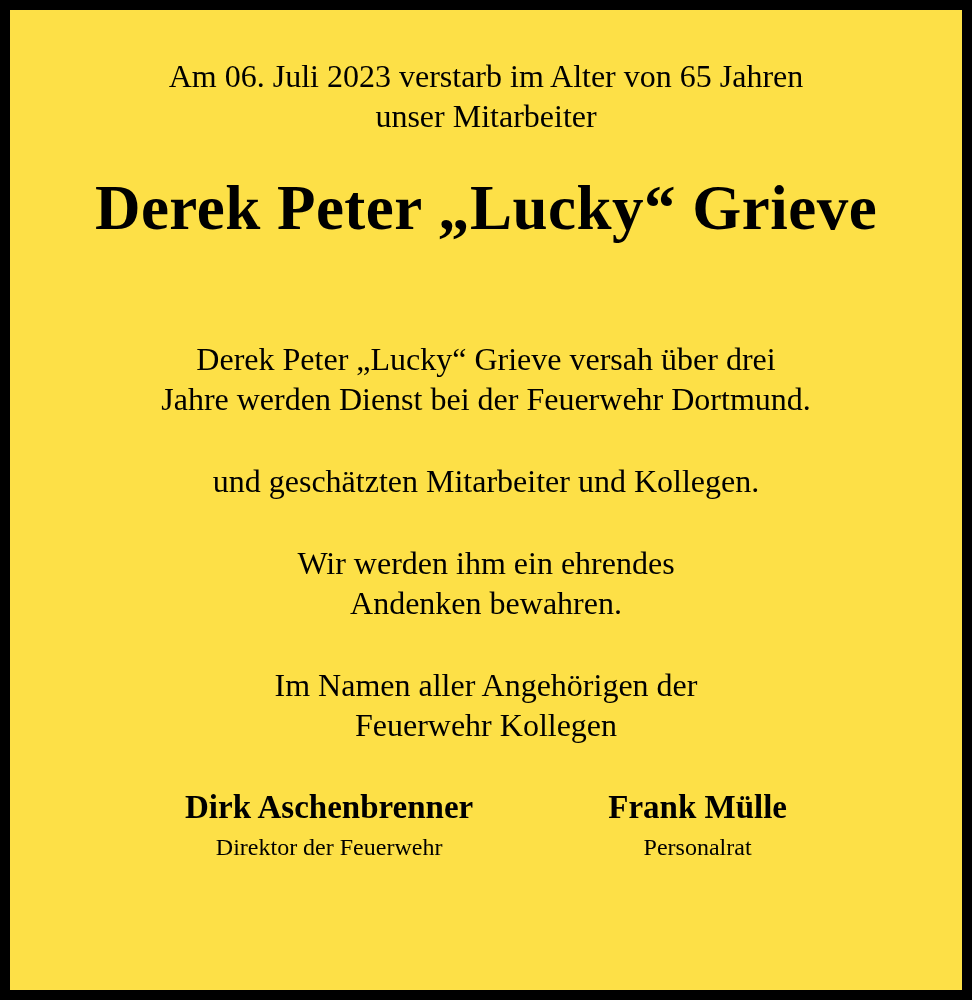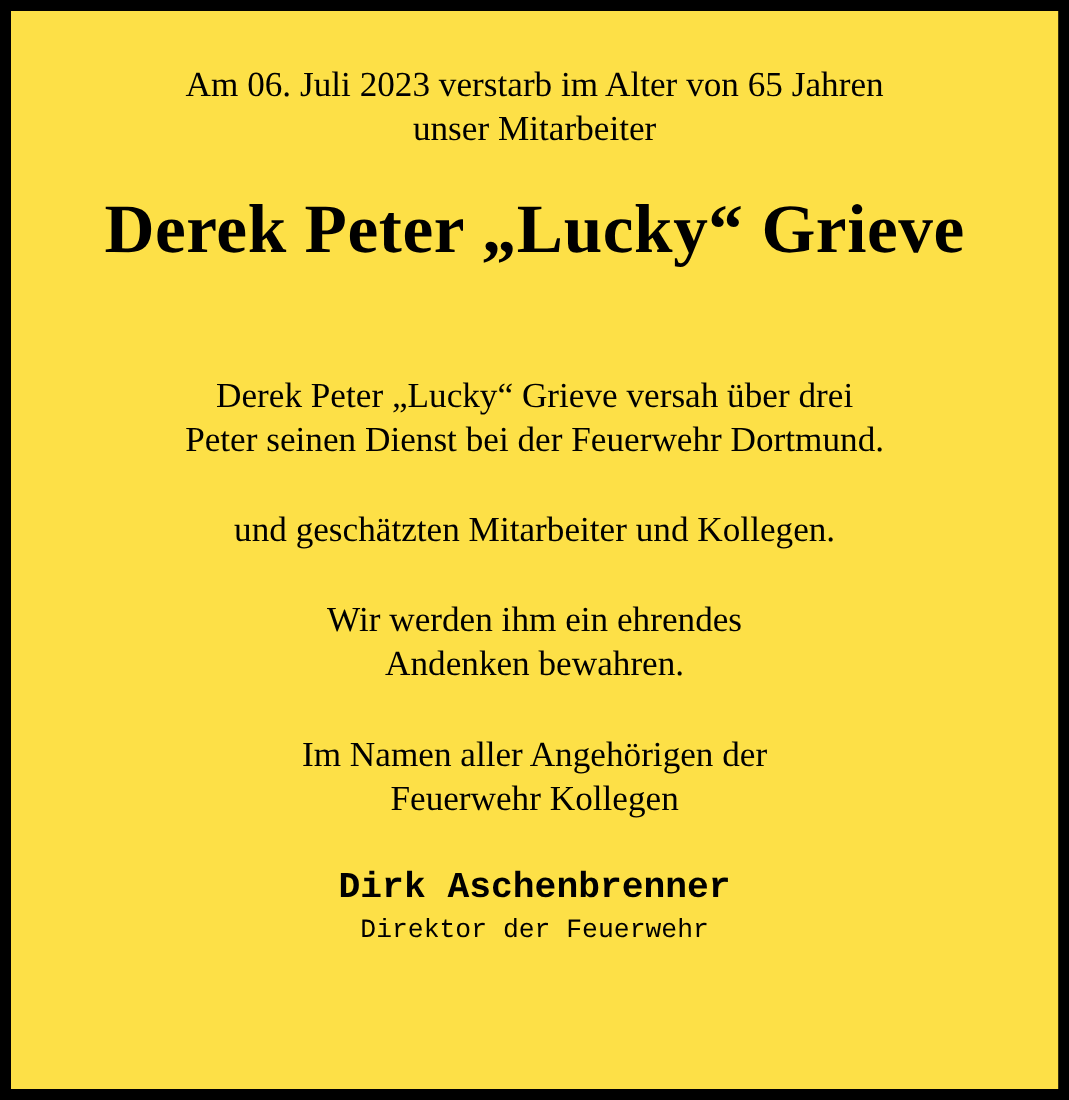--- a/index.html
+++ b/index.html
@@ -38,21 +38,20 @@
     font-size: 32px;
     line-height: 40px;
     margin: 0 0 42px 0;
   }
   .signatures {
     display: flex;
     justify-content: space-evenly;
     align-items: flex-start;
     margin-top: 8px;
     padding: 0 40px;
-    font-family: Liberation Mono, monospace;
   }
   .signature {
     text-align: center;
   }
   .signature .sig-name {
     font-size: 33px;
     line-height: 40px;
     font-weight: 700;
   }
   .signature .sig-title {
@@ -69,21 +68,21 @@
     <div>Am 06. Juli 2023 verstarb im Alter von 65 Jahren</div>
     <div>unser Mitarbeiter</div>
   </div>
 
   <h1 class="deceased-name">Derek Peter „Lucky“ Grieve</h1>
 
   <div class="body-text">
 
     <div class="paragraph">
       <div>Derek Peter „Lucky“ Grieve versah über drei</div>
-      <div>Peter seinen Dienst bei der Feuerwehr Dortmund.</div>
+      <div>Jahre werden Dienst bei der Feuerwehr Dortmund.</div>
     </div>
 
     <div class="paragraph">
       <div>und geschätzten Mitarbeiter und Kollegen.</div>
     </div>
 
     <div class="paragraph">
       <div>Wir werden ihm ein ehrendes</div>
       <div>Andenken bewahren.</div>
     </div>
@@ -95,16 +94,20 @@
 
   </div>
 
   <div class="signatures">
 
     <div class="signature">
       <div class="sig-name">Dirk Aschenbrenner</div>
       <div class="sig-title">Direktor der Feuerwehr</div>
     </div>
 
+    <div class="signature">
+      <div class="sig-name">Frank Mülle</div>
+      <div class="sig-title">Personalrat</div>
+    </div>
 
   </div>
 
 </div>
 
 </body></html>

